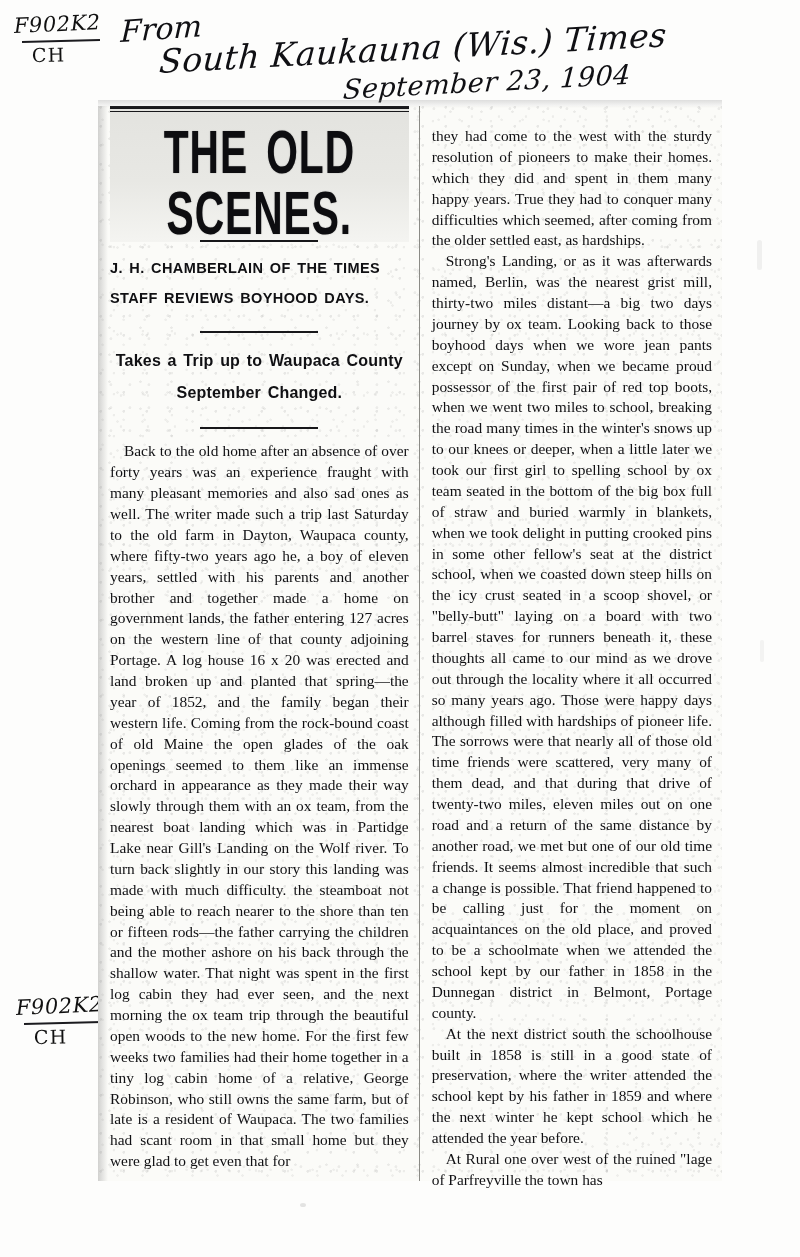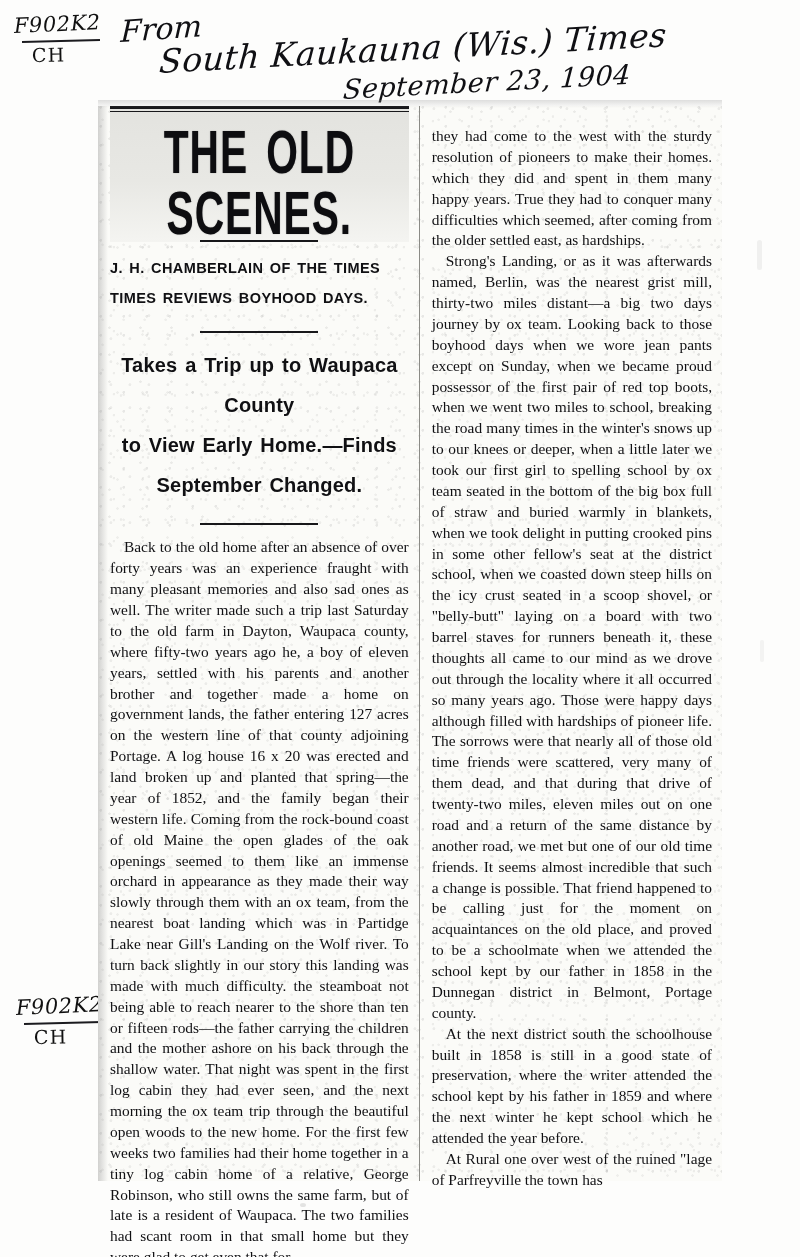--- a/index.html
+++ b/index.html
@@ -193,21 +193,21 @@
     letter-spacing: 0.4px;
     word-spacing: 2px;
     text-align: left;
     color: #101013;
     margin: 0;
   }
 
   .subhead-2 {
     font-family: "Liberation Sans", sans-serif;
     font-weight: bold;
-    font-size: 20px;
+    font-size: 16px;
     line-height: 2.0;
     letter-spacing: 0.2px;
     word-spacing: 2px;
     text-align: center;
     color: #101013;
     margin: 0;
   }
 
   .body-text {
     font-family: "Liberation Serif", serif;
@@ -291,26 +291,25 @@
 
     <div class="column" id="column-left">
 
       <div id="headline-block">
         <div class="rule-double"></div>
         <h1 id="headline">THE OLD SCENES.</h1>
         <div class="rule-short"></div>
       </div>
 
       <div class="subhead-1">J. H. CHAMBERLAIN OF THE TIMES</div>
-      <div class="subhead-1">TIMES REVIEWS BOYHOOD DAYS.</div>
+      <div class="subhead-1">STAFF REVIEWS BOYHOOD DAYS.</div>
 
       <div class="rule-short"></div>
 
       <div class="subhead-2">Takes a Trip up to Waupaca County</div>
-      <div class="subhead-2">to View Early Home.—Finds</div>
       <div class="subhead-2">September Changed.</div>
 
       <div class="rule-short"></div>
 
       <div class="body-text first">
         <p>Back to the old home after an absence of over forty years was an experience fraught with many pleasant memories and also sad ones as well. The writer made such a trip last Saturday to the old farm in Dayton, Waupaca county, where fifty-two years ago he, a boy of eleven years, settled with his parents and another brother and together made a home on government lands, the father entering 127 acres on the western line of that county adjoining Portage. A log house 16 x 20 was erected and land broken up and planted that spring—the year of 1852, and the family began their western life. Coming from the rock-bound coast of old Maine the open glades of the oak openings seemed to them like an immense orchard in appearance as they made their way slowly through them with an ox team, from the nearest boat landing which was in Partidge Lake near Gill's Landing on the Wolf river. To turn back slightly in our story this landing was made with much difficulty. the steamboat not being able to reach nearer to the shore than ten or fifteen rods—the father carrying the children and the mother ashore on his back through the shallow water. That night was spent in the first log cabin they had ever seen, and the next morning the ox team trip through the beautiful open woods to the new home. For the first few weeks two families had their home together in a tiny log cabin home of a relative, George Robinson, who still owns the same farm, but of late is a resident of Waupaca. The two families had scant room in that small home but they were glad to get even that for</p>
       </div>
     </div>
 
     <div class="column" id="column-right">

